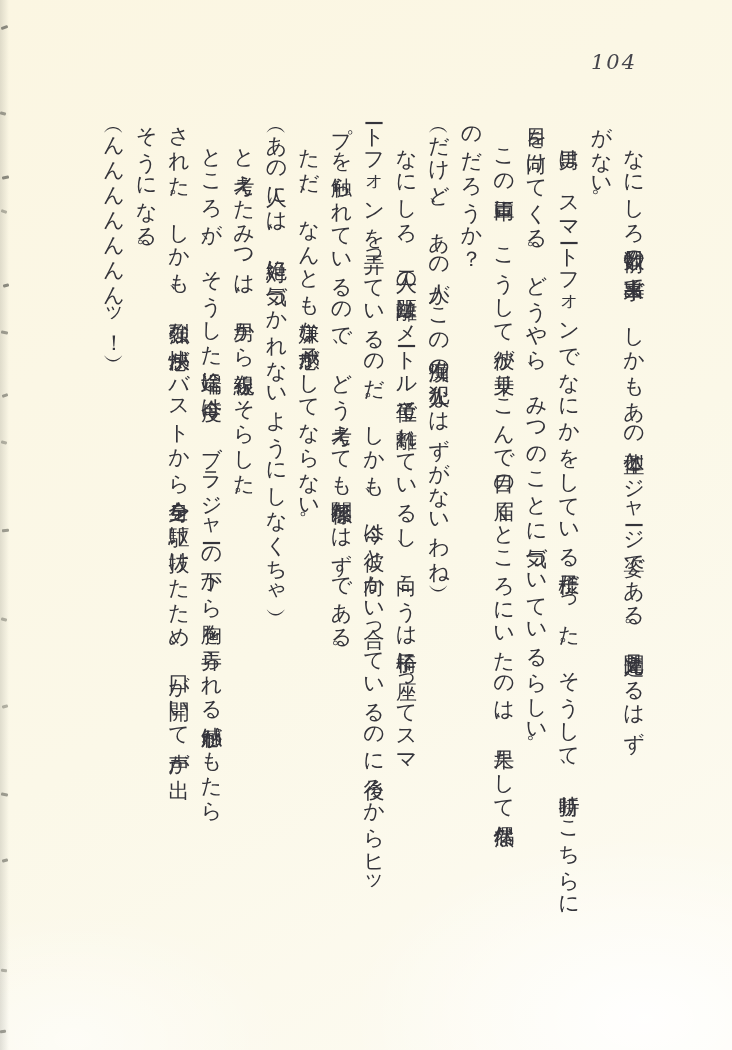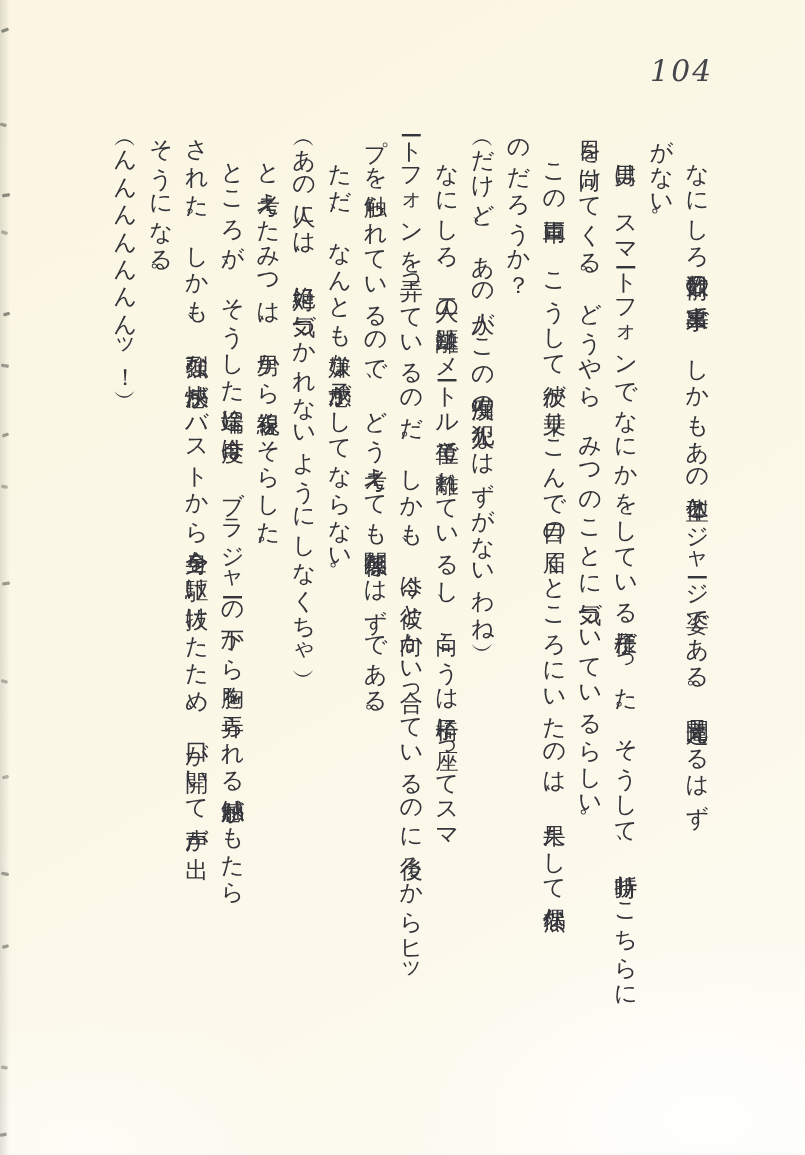--- a/index.html
+++ b/index.html
@@ -21,21 +21,21 @@
   .left-edge-shadow {
     position: absolute;
     left: 0; top: 0;
     width: 9px; height: 100%;
     background: linear-gradient(to right, rgba(110,110,100,0.20), rgba(110,110,100,0));
   }
   .page-number {
     position: absolute;
     top: 50px;
     left: 591px;
-    font-size: 27px;
+    font-size: 21px;
     font-style: italic;
     letter-spacing: 2px;
     color: var(--pagenum-ink);
     text-align: center;
   }
   .text-block {
     position: absolute;
     top: 112px;
     right: 82px;
     height: 862px;

